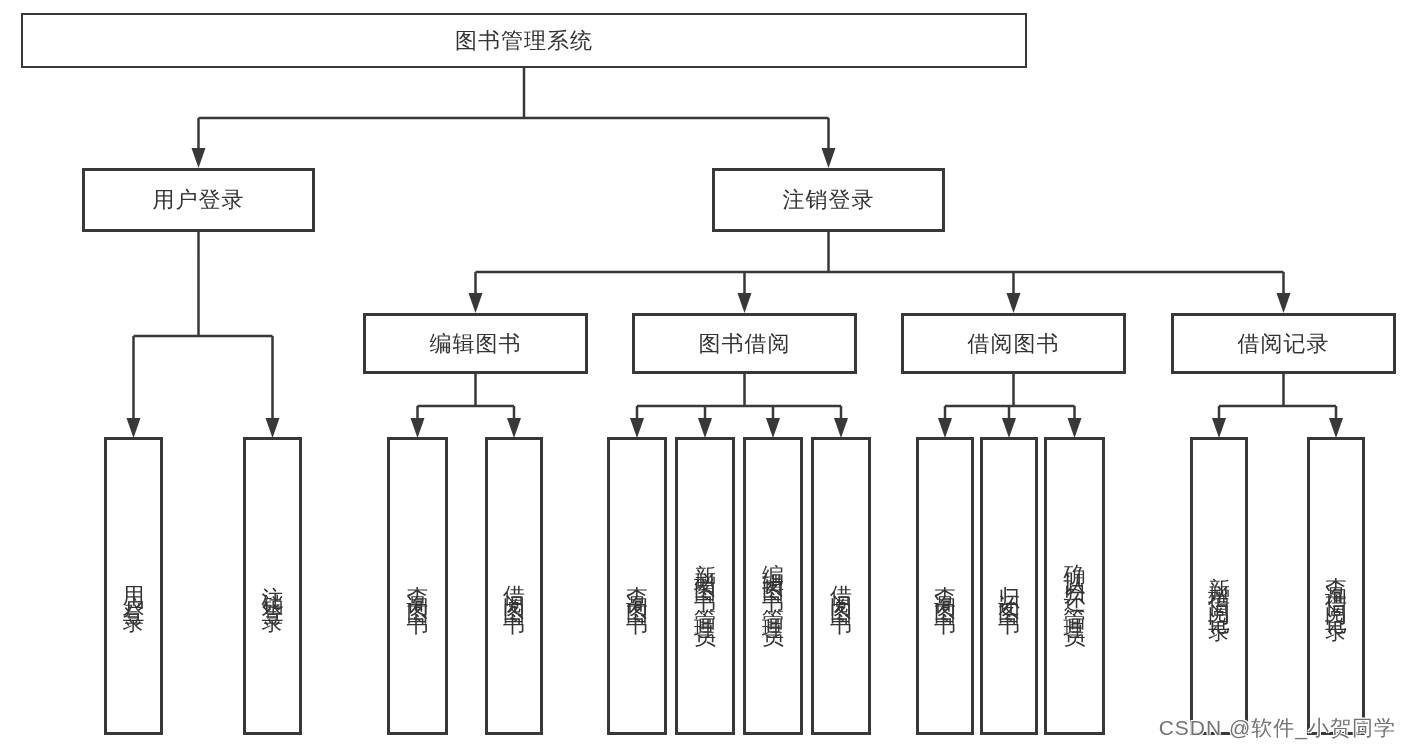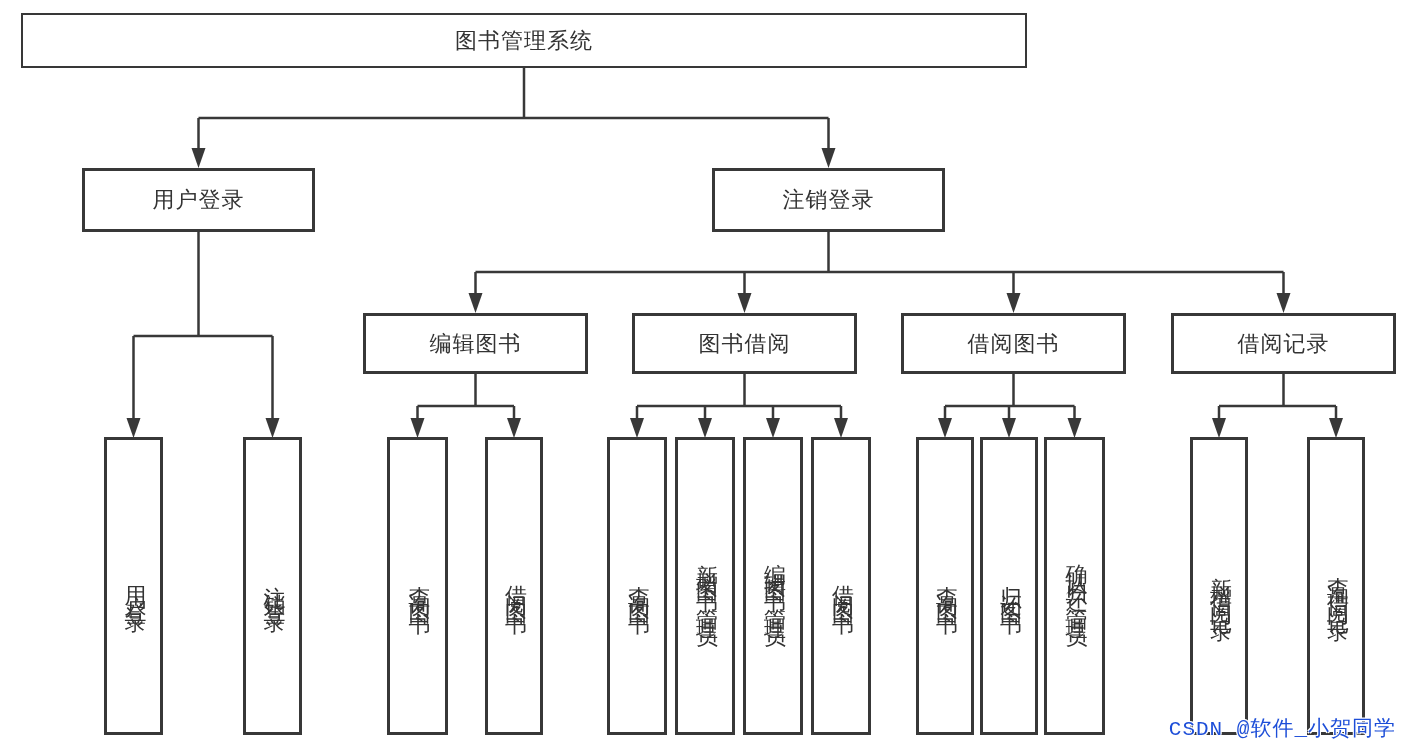--- a/index.html
+++ b/index.html
@@ -1,20 +1,20 @@
 <!DOCTYPE html>
 <html><head>
 <meta charset="utf-8">
 <style>
   html,body{margin:0;padding:0;background:#ffffff;}
   #canvas{
     position:relative;
     width:1405px;height:747px;
     background:#ffffff;
-    font-family:Liberation Mono, monospace;
+    font-family:Liberation Sans, sans-serif;
     overflow:hidden;
     border-radius:16px;
   }
   #wires{position:absolute;left:0;top:0;width:1405px;height:747px;}
   .box{
     position:absolute;
     box-sizing:border-box;
     border:3px solid #383838;
     background:#ffffff;
     display:flex;align-items:center;justify-content:center;
@@ -31,21 +31,21 @@
     font-size:22px;
     line-height:1;
     letter-spacing:9px;
     color:#333333;
     white-space:nowrap;
   }
   #watermark{
     position:absolute;
     right:9px;bottom:5px;
     font-size:21px;
-    color:#1d4ed8;
+    color:#737373;
     letter-spacing:1px;
     text-shadow:1px 1px 0 #ffffff,-1px -1px 0 #ffffff,1px -1px 0 #ffffff,-1px 1px 0 #ffffff;
   }
   .stroke{stroke:#383838;stroke-width:2.5;fill:none;}
   .head{fill:#383838;stroke:none;}
 </style>
 </head>
 <body>
 
 <div id="canvas">

